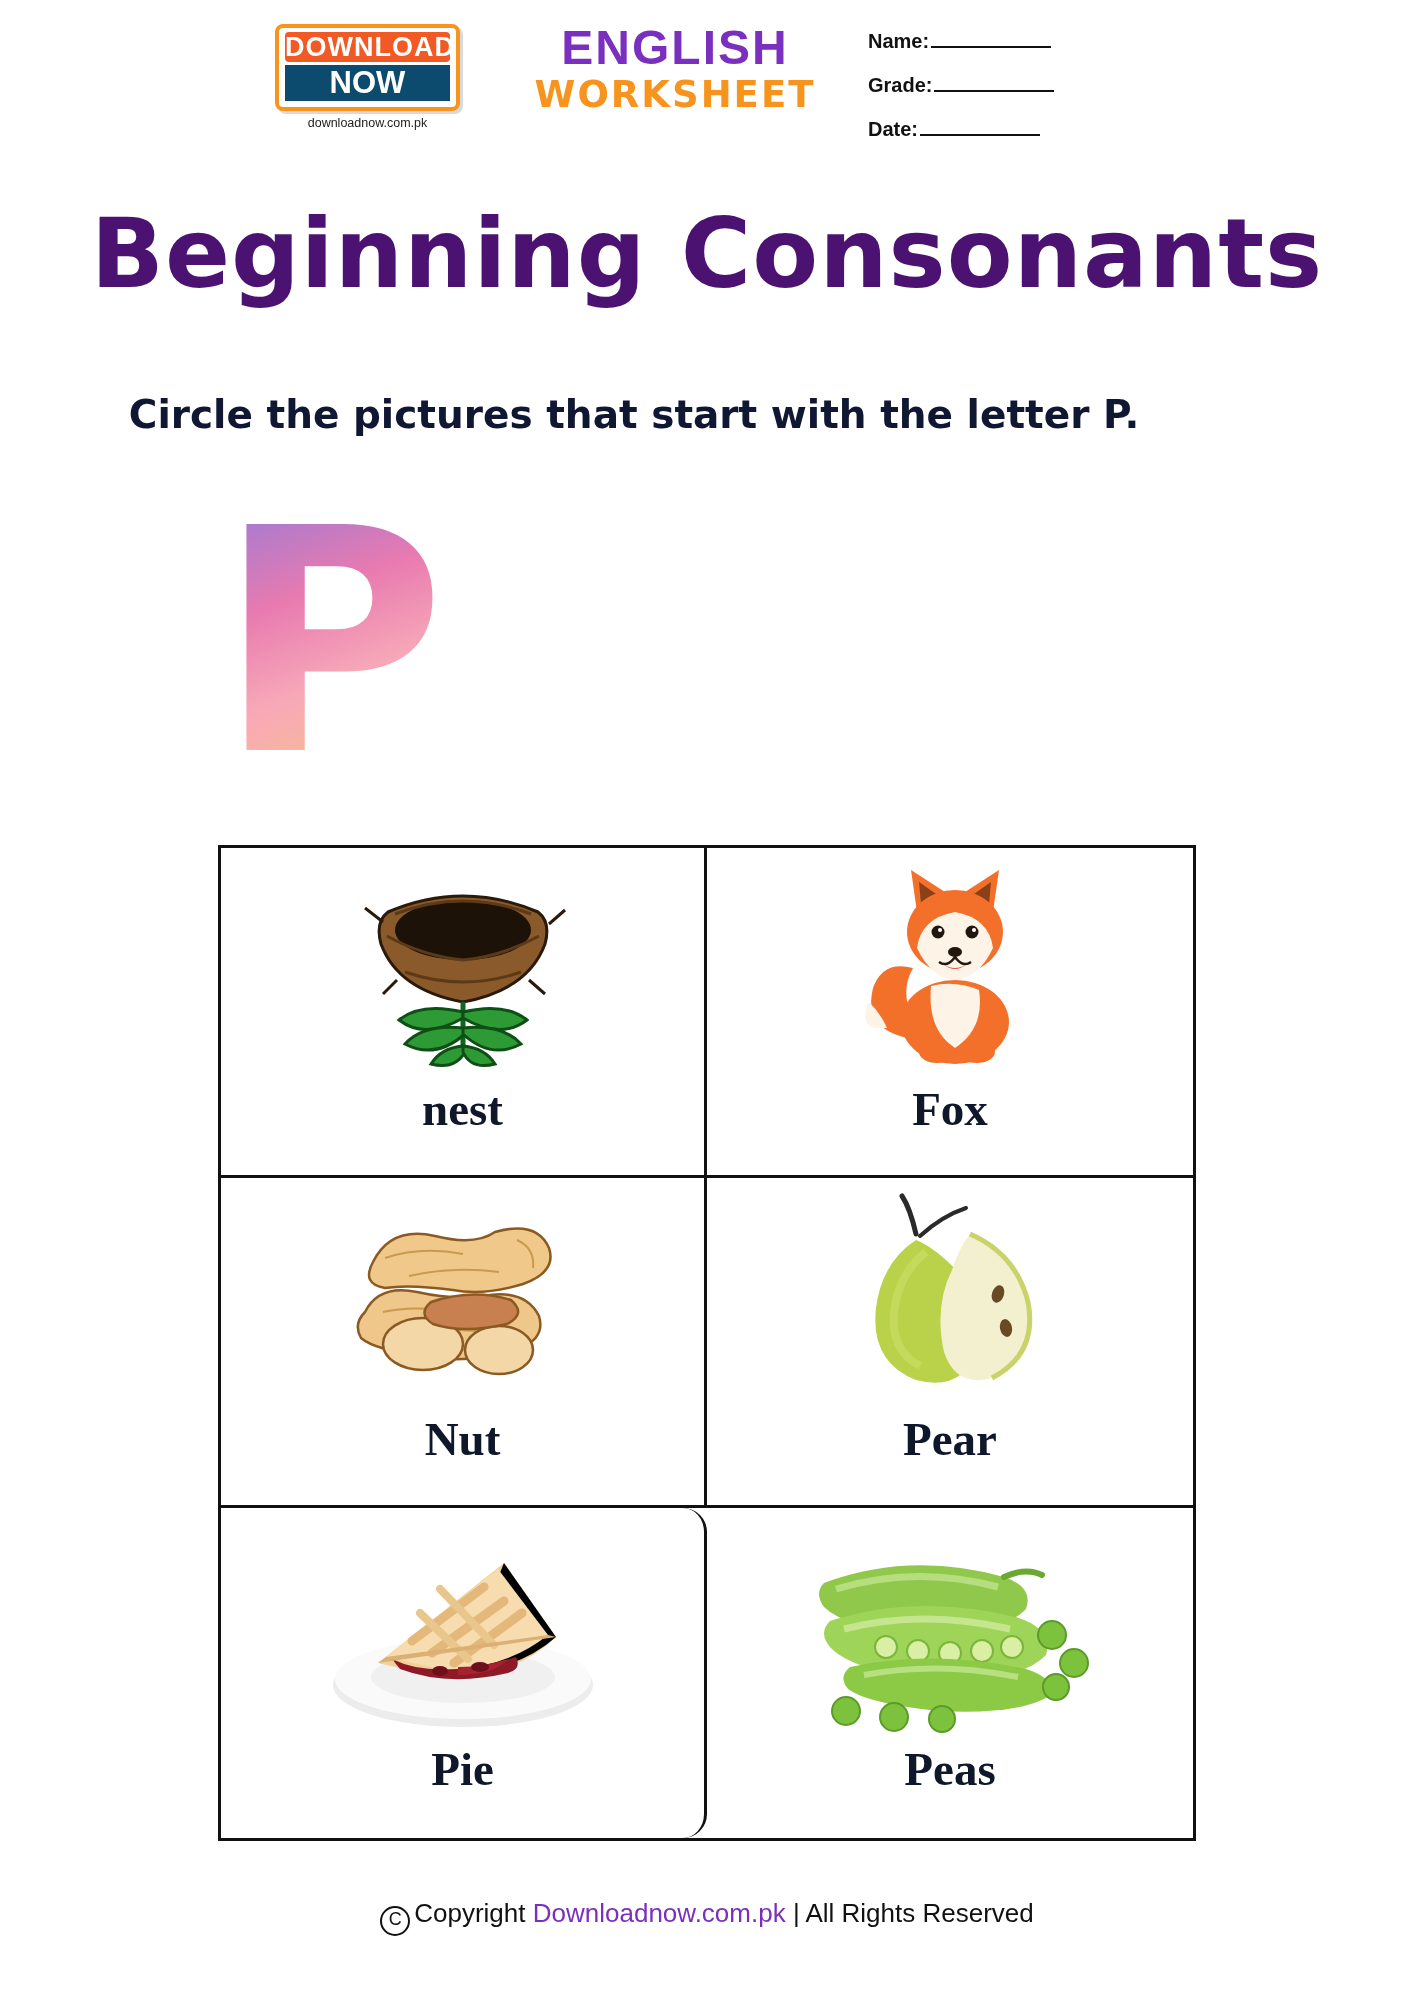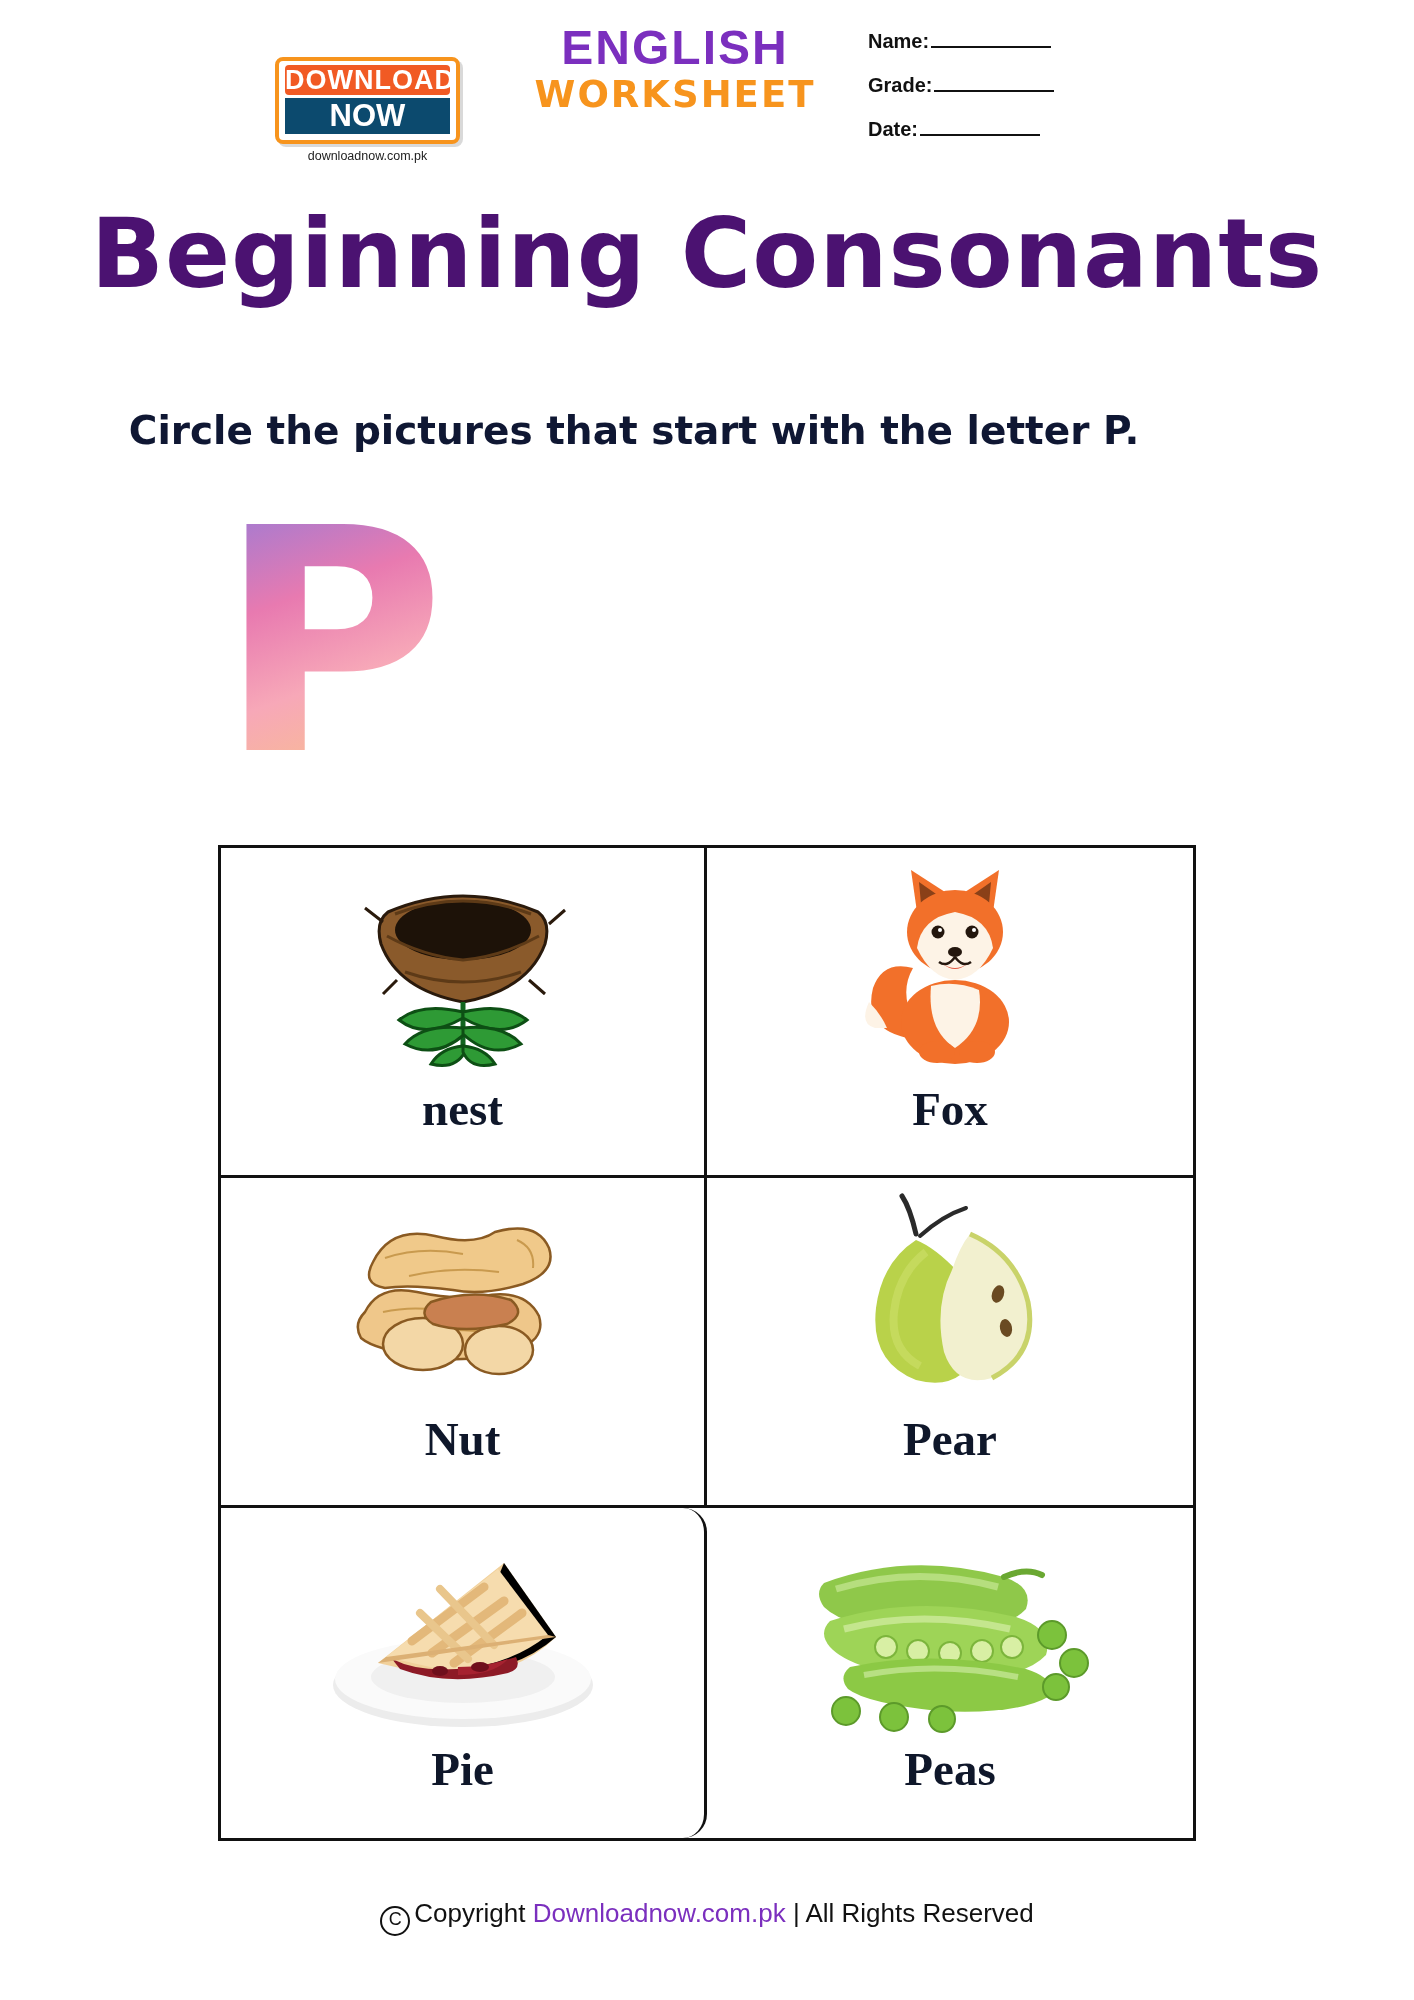--- a/index.html
+++ b/index.html
@@ -22,21 +22,20 @@
     left: 0;
     width: 1414px;
     height: 160px;
   }
   .logo-block {
     position: absolute;
     left: 275px;
     top: 10px;
     width: 185px;
     text-align: center;
-    margin-top: 33px;
   }
   .logo-badge {
     background: #ffffff;
     border: 4px solid #f7941d;
     border-radius: 8px;
     padding: 4px 6px 6px 6px;
     box-shadow: 3px 3px 0 rgba(0,0,0,0.15);
   }
   .logo-download {
     display: block;
@@ -121,21 +120,21 @@
     text-align: center;
     font-size: 96px;
     font-weight: bold;
     color: #4b1271;
     font-family: "DejaVu Sans", sans-serif;
     letter-spacing: 1px;
   }
 
   .instruction {
     position: absolute;
-    top: 408px;
+    top: 392px;
     left: 0;
     width: 1268px;
     text-align: center;
     font-size: 39px;
     font-weight: bold;
     color: #0f1733;
     font-family: "DejaVu Sans", sans-serif;
   }
 
   

